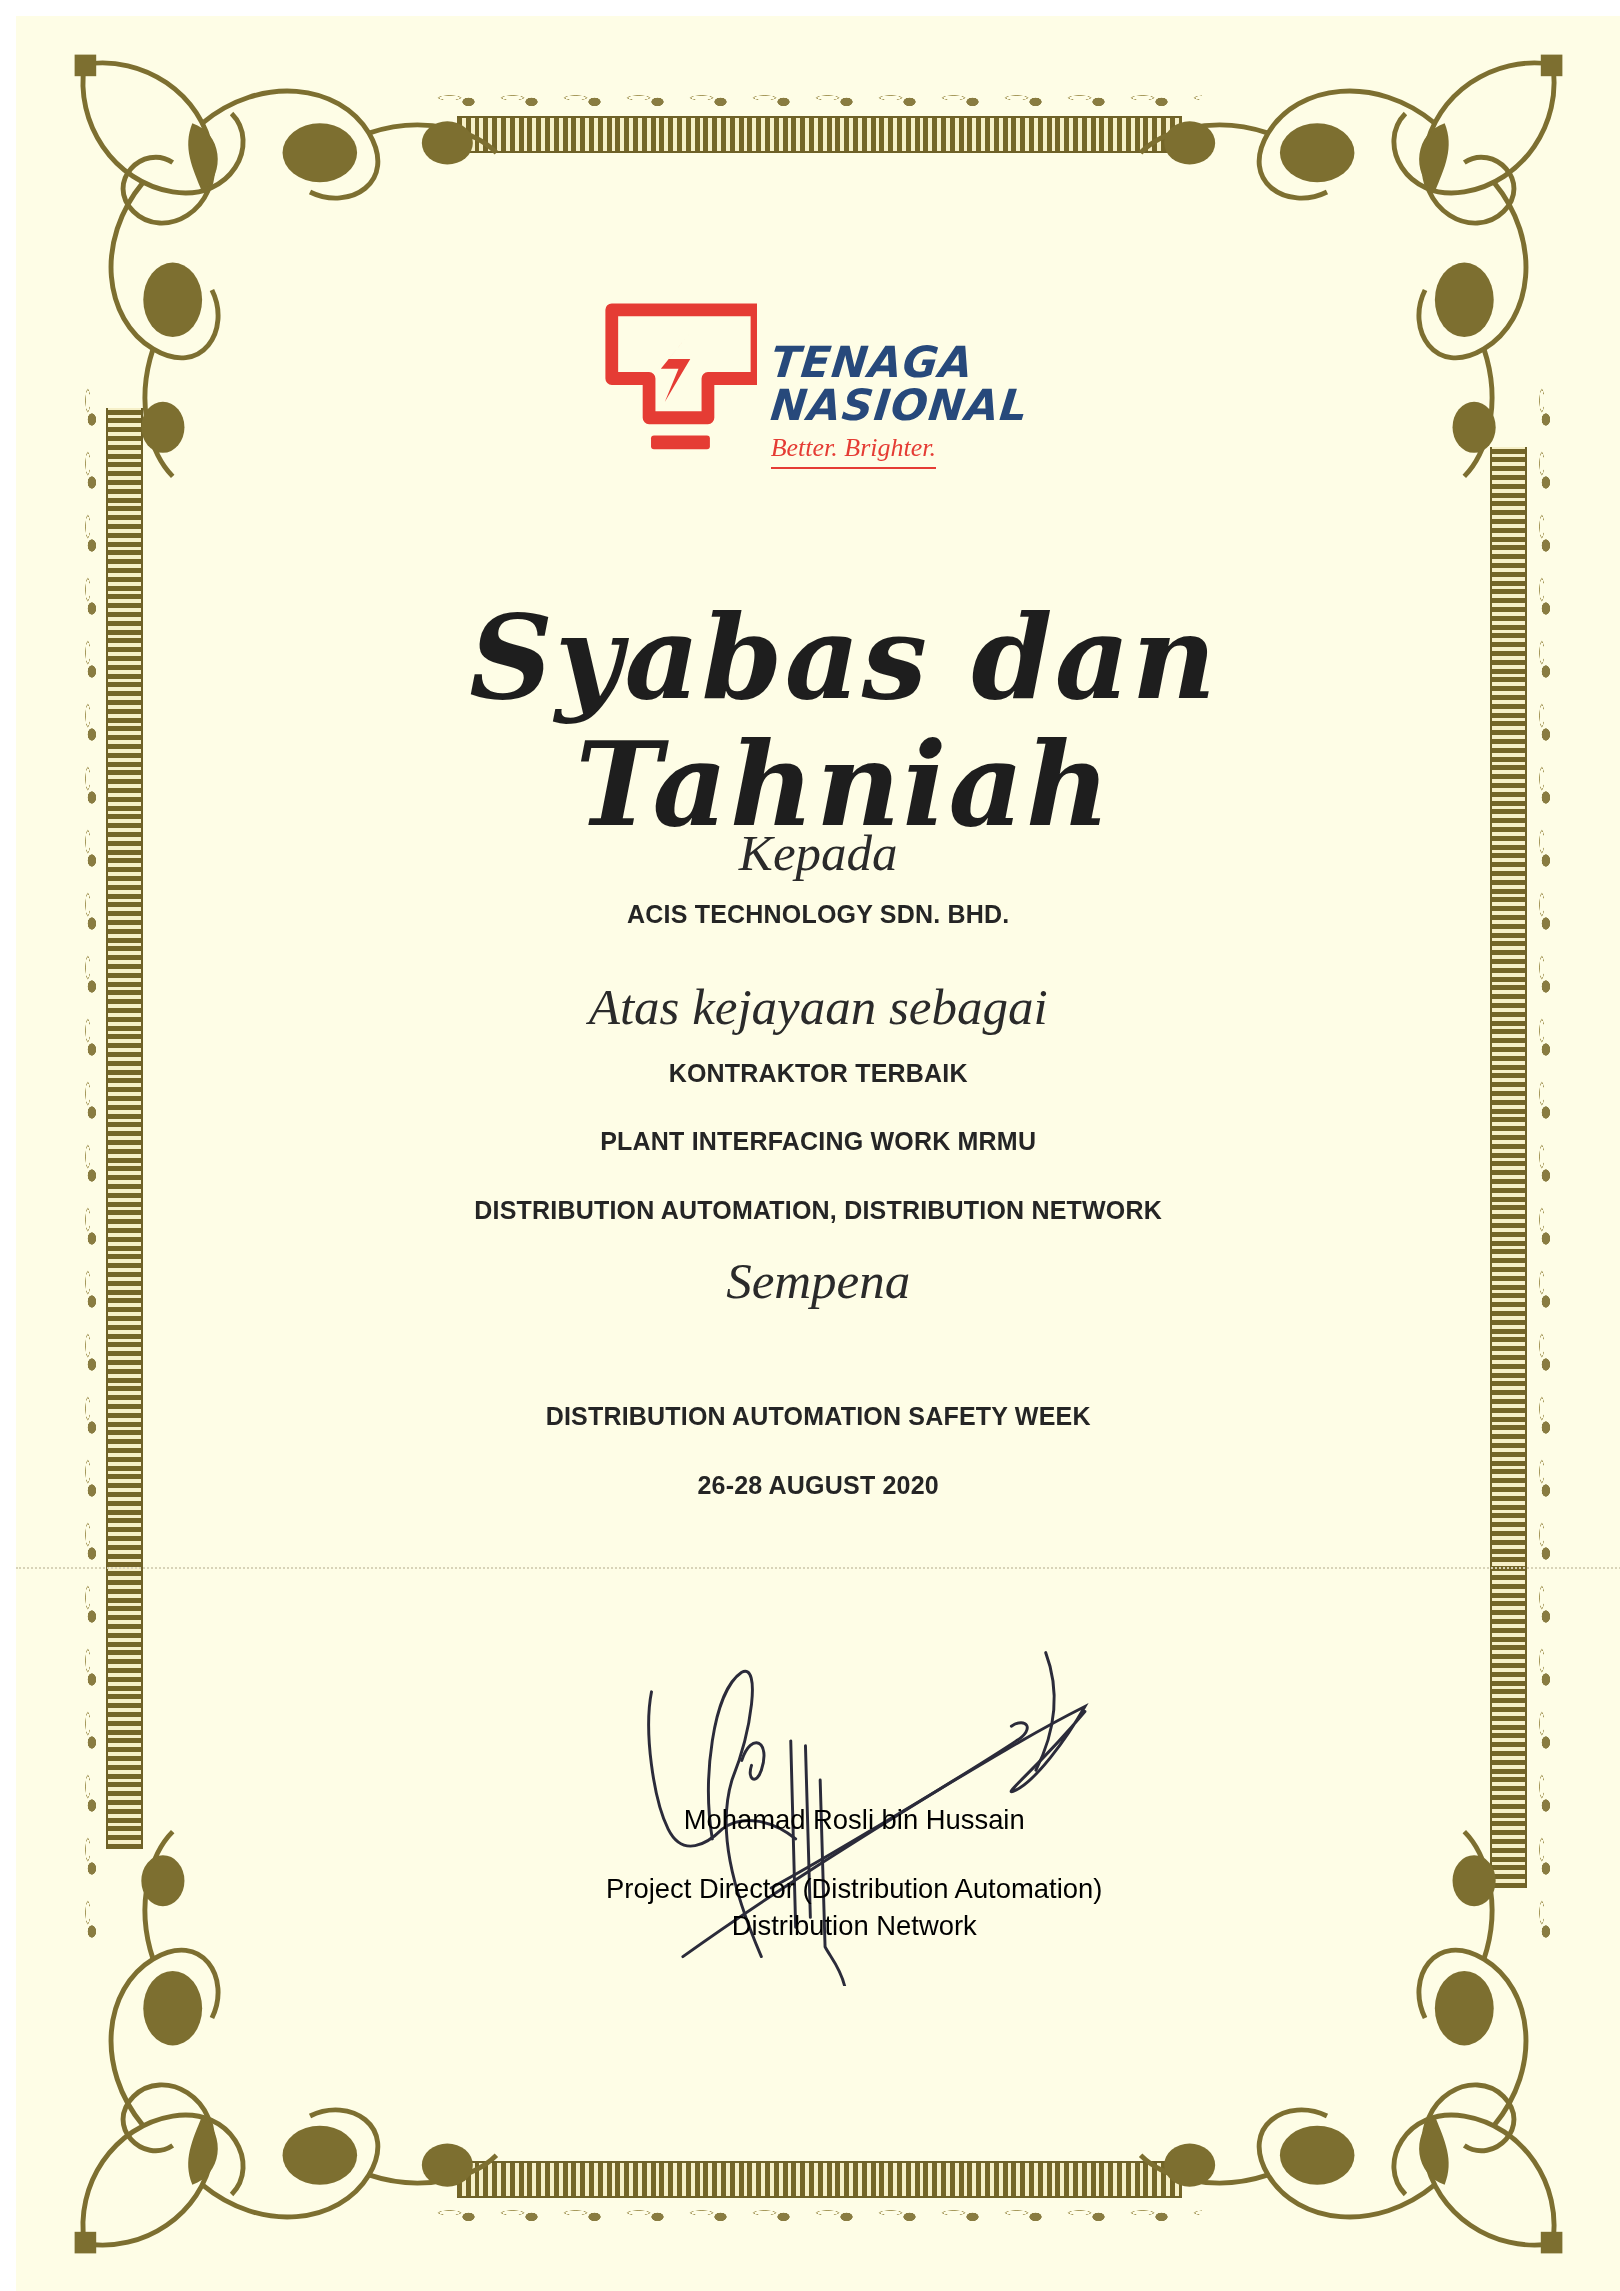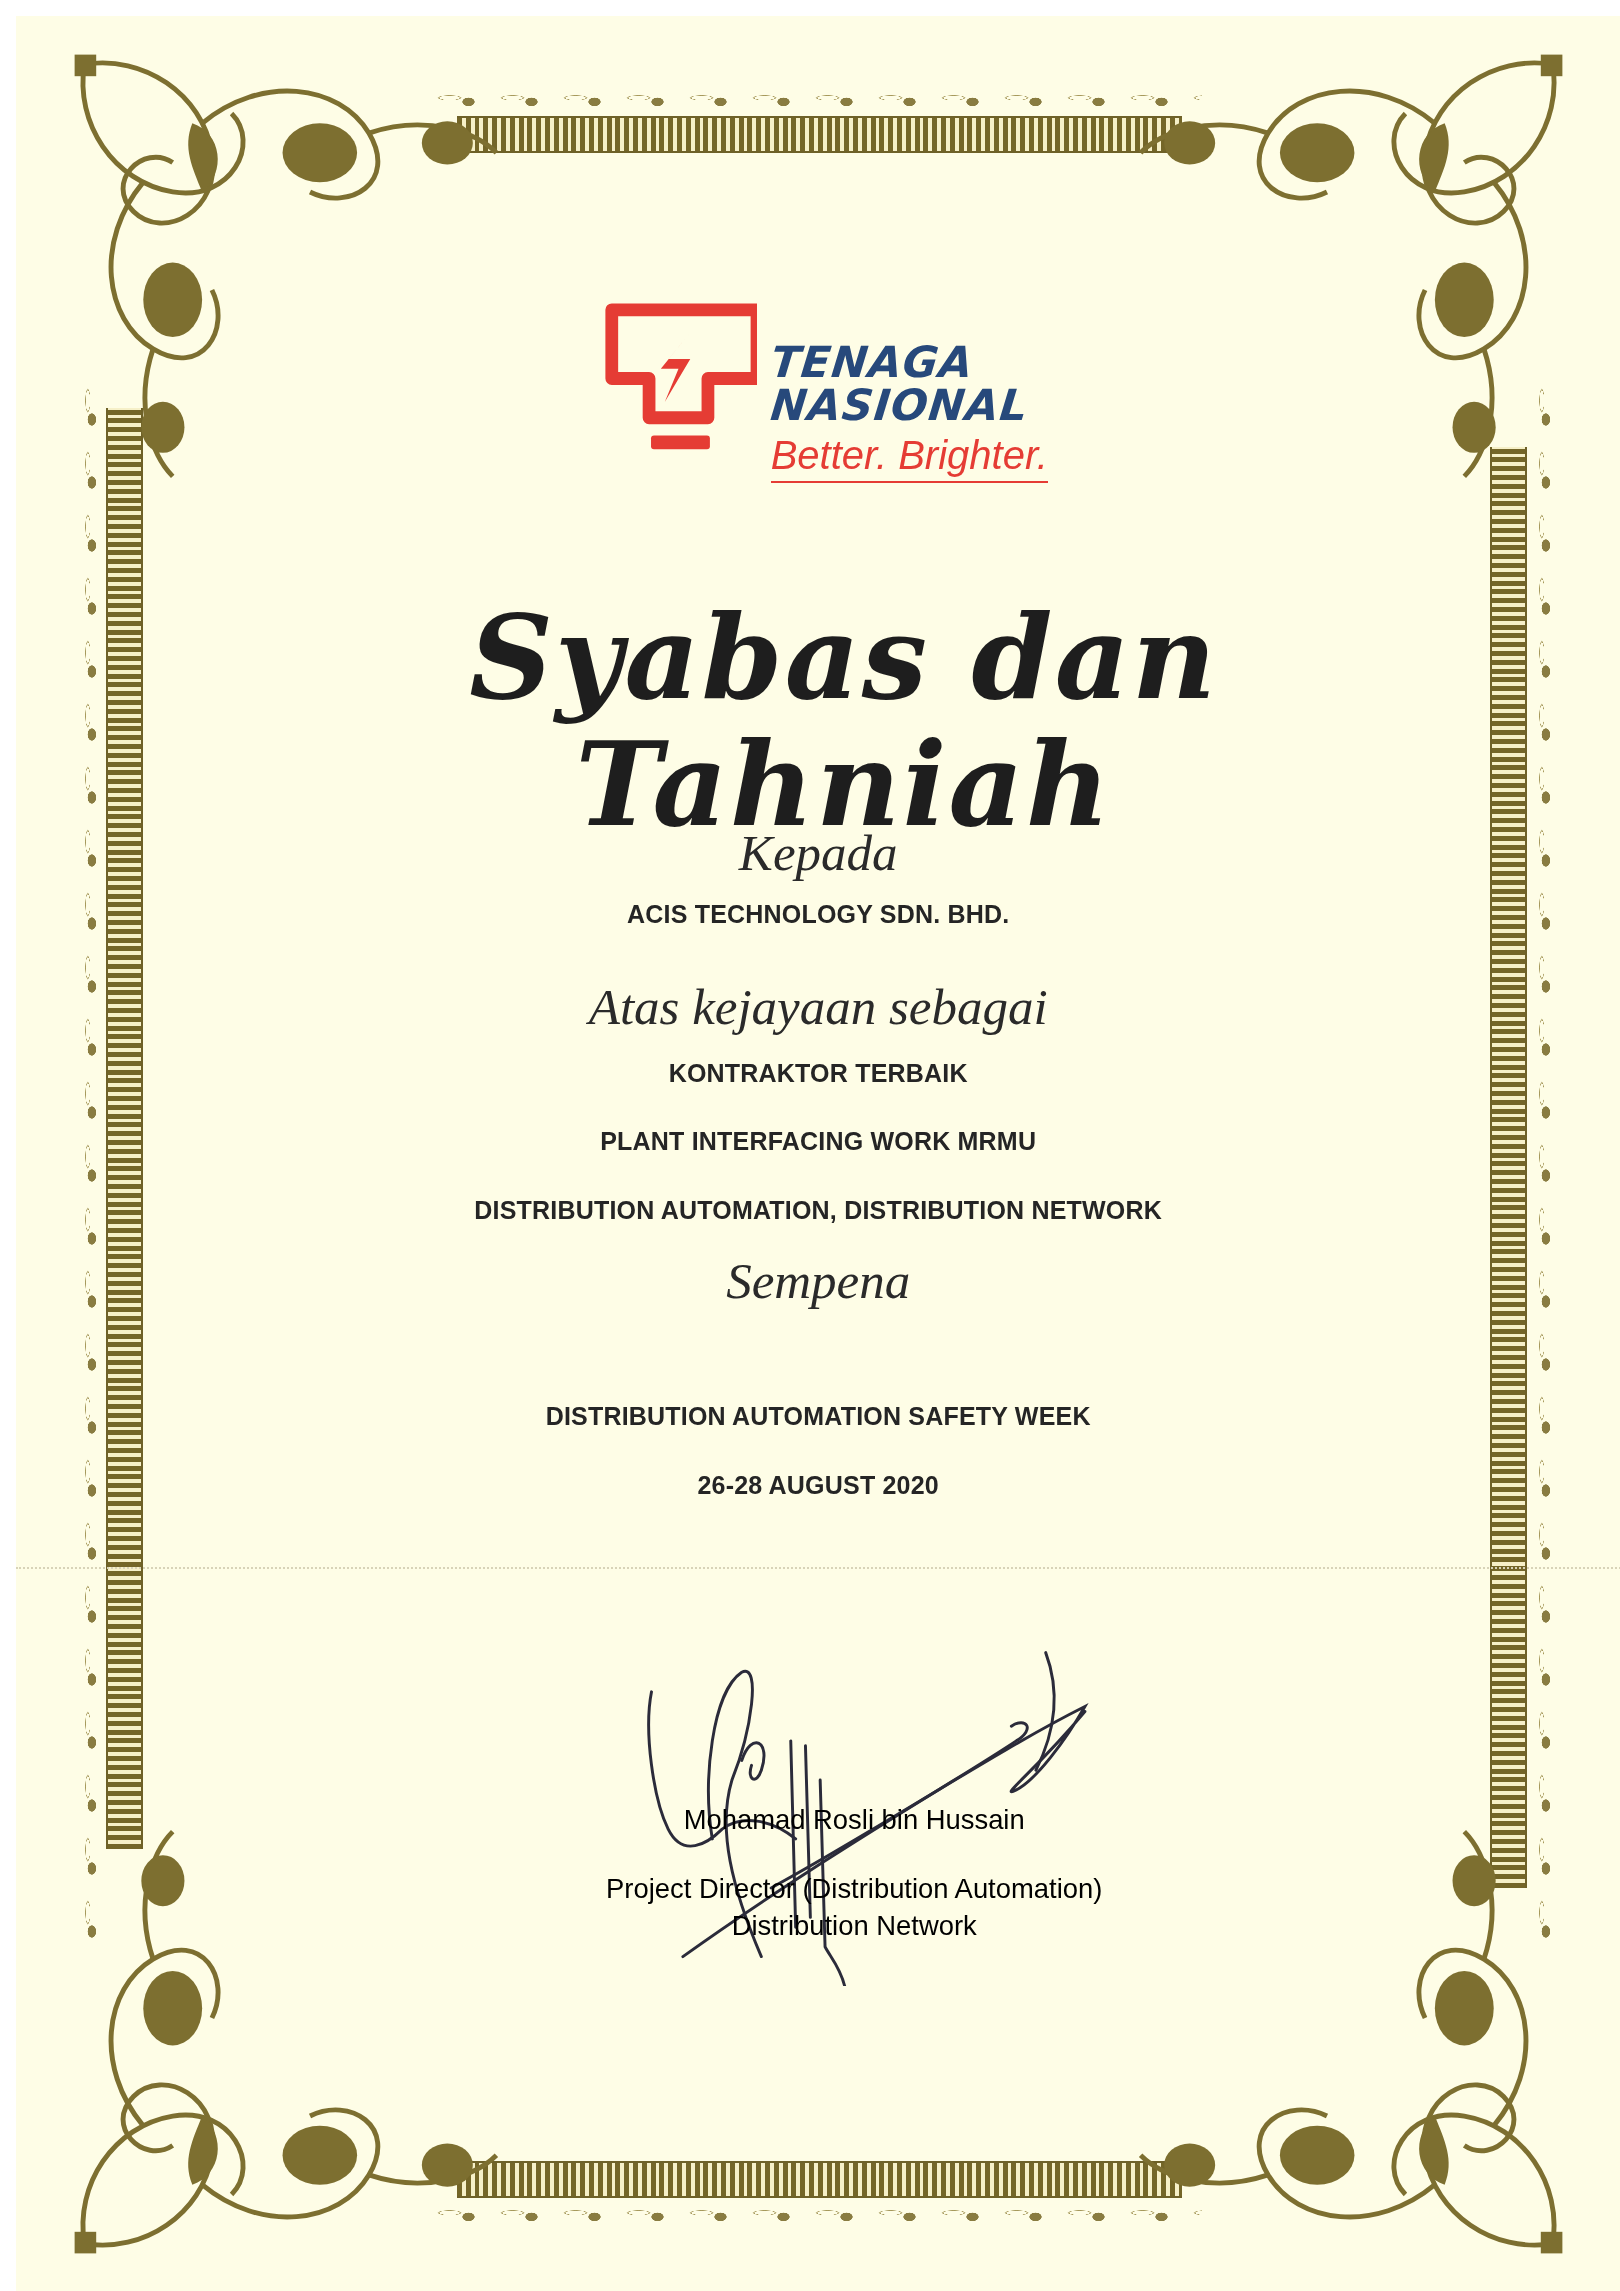--- a/index.html
+++ b/index.html
@@ -54,22 +54,22 @@
     .brand-line1, .brand-line2 {
       position: absolute; left: 171px;
       font-family: "DejaVu Sans", sans-serif; font-weight: bold; font-style: italic;
       color: #27497b; font-size: 43px; letter-spacing: 1px; line-height: 1;
       transform: skewX(-6deg);
     }
     .brand-line1 { top: 41px; }
     .brand-line2 { top: 84px; }
     .tagline {
       position: absolute; left: 171px; top: 135px;
-      font-family: Liberation Sans, sans-serif; font-style: italic;
-      color: #e53c34; font-size: 40px; line-height: 1;
+      font-family: Liberation Serif, serif; font-style: italic;
+      color: #e53c34; font-size: 26px; line-height: 1;
       padding-bottom: 5.9px; border-bottom: 2.9px solid #e53c34;
     }
 
     .headline {
       position: absolute; left: 274px; top: 578px; width: 1108px;
       text-align: center;
       font-family: "DejaVu Serif", serif; font-style: italic; font-weight: bold;
       font-size: 116px; color: #1e1e1e; letter-spacing: 2px; line-height: 1.1;
     }
     .script {

